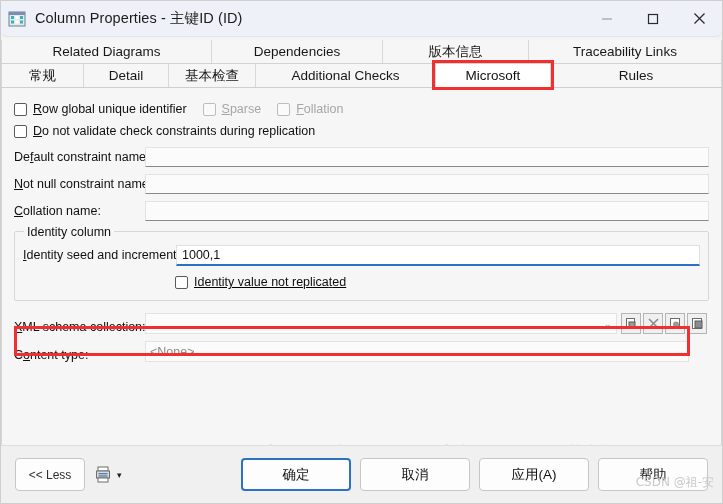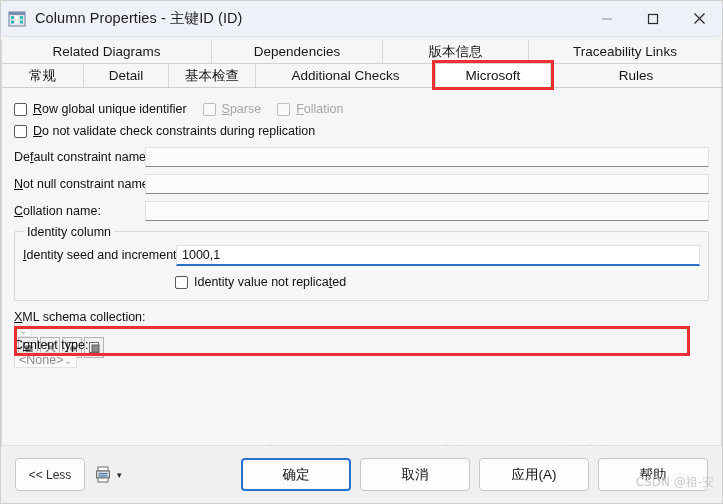--- a/index.html
+++ b/index.html
@@ -178,24 +178,25 @@
   .redbox {
     position: absolute;
     border: 3px solid #f03030;
     pointer-events: none;
     z-index: 6;
   }
   .sub-cb-row {
     display: flex; align-items: center;
     margin-top: 9px;
     margin-left: 152px;
-  }
-
-  
-  .xml-row { display: flex; align-items: flex-start; height: 24px; margin-top: 9px; flex-direction: column; }
+    text-decoration: underline;
+  }
+
+  
+  .xml-row { display: flex; align-items: flex-end; height: 24px; margin-top: 9px; }
   .combo {
     flex: 1 1 auto;
     height: 21px;
     background: #fbfbfb;
     border: 1px solid #e3e3e3;
     display: flex;
     align-items: center;
     padding: 0 4px;
     font-size: 12.5px;
     color: #8c8c8c;
@@ -406,21 +407,21 @@
           <svg width="13" height="13" viewBox="0 0 13 13">
               <rect x="1.5" y="1.5" width="9" height="10" fill="#fff" stroke="#6d6d6d"></rect>
               <rect x="4" y="4" width="7" height="7" fill="#8d8d8d" stroke="#5a5a5a"></rect>
             </svg>
         </div>
       </div>
     </div>
 
     <div class="xml-row" style="margin-top:4px;">
       <div class="field-label"><span>C</span><span class="u">o</span><span>ntent type:</span></div>
-      <div class="combo" style="margin-right:0;">
+      <div class="combo" style="margin-right:20px;">
         <span>&lt;None&gt;</span>
         <span class="chev">⌄</span>
       </div>
     </div>
 
     <div class="annotation">
       <div>第一个数字是标识种子，第二个数字和标识增量，用英文逗</div>
 
     </div>
 

